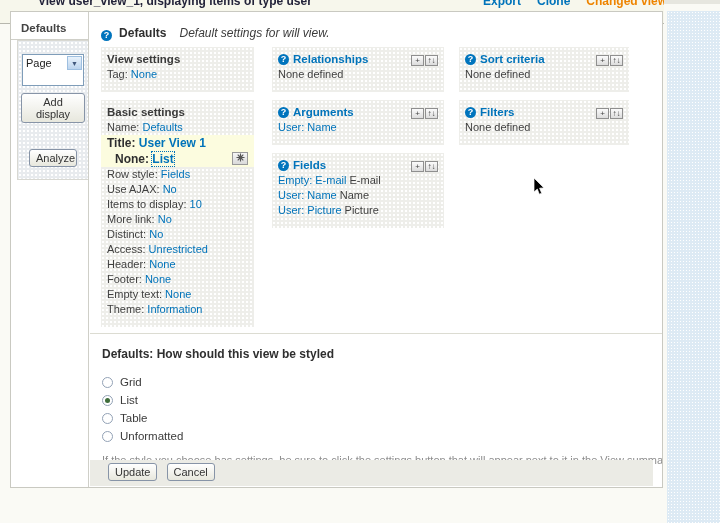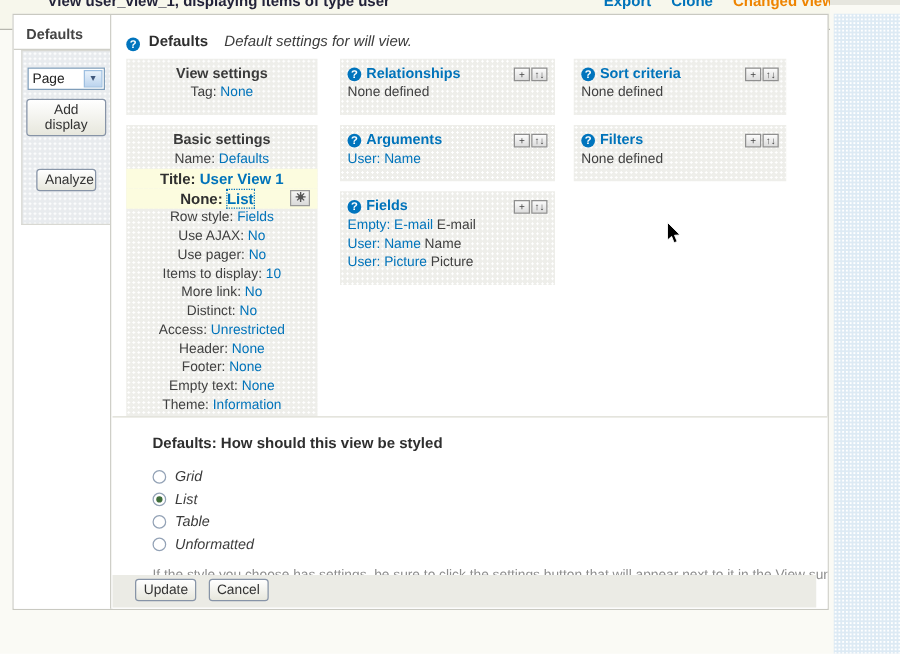--- a/index.html
+++ b/index.html
@@ -45,21 +45,21 @@
   .tabs { position:absolute; left:0; top:0; width:78px; height:100%; border-right:1px solid #cfcfc8; background:#fff; }
   .tab { padding:10px 0 5px 10px; font-weight:bold; font-size:11.5px; color:#444; border-bottom:1px solid #cfcfc8; }
   .displaybox {
     margin-left:6px; height:140px; padding-top:13px;
     background-color:#e8ebee;
     background-image: radial-gradient(#ffffff 28%, rgba(255,255,255,0) 32%);
     background-size:4px 4px;
     border:1px solid #d8d8d2; border-right:none;
   }
   .selectbox {
-    position:relative; margin:0 4px 0 4px; width:62px; height:18px;
+    position:relative; margin:0 4px 0 4px; width:62px; height:32px;
     background:#fff; border:1px solid #7f9db9; padding:2px 0 0 3px; color:#222;
   }
   .selectbox .arrow {
     position:absolute; right:1px; top:1px; width:15px; height:14px;
     background:linear-gradient(#e9f2fb,#bcd4ee); border:1px solid #9ebfe0;
     color:#41587c; font-size:7px; line-height:13px; text-align:center;
   }
   .btn {
     display:inline-block; border:1px solid #8794a7; border-radius:3px;
     background:linear-gradient(#ffffff,#e7e7dd);
@@ -73,21 +73,21 @@
   .ovhead { padding:14px 0 6px 11px; white-space:nowrap; }
   .ovhead b { font-size:12px; color:#2f2f2f; margin-right:10px; }
   .ovhead i { font-size:12px; color:#3c3c3c; }
   .help-icon {
     display:inline-block; width:11px; height:11px; border-radius:50%;
     background:#0074bd; color:#fff; font-size:9px; font-weight:bold;
     line-height:11px; text-align:center; vertical-align:-1px; margin-right:4px;
   }
   .cols { display:flex; padding-left:11px; align-items:flex-start; }
   .col { display:flex; flex-direction:column; }
-  .col1 { width:153px;text-align:center; }
+  .col1 { width:153px; }
   .col2 { width:172px; margin-left:18px; }
   .col3 { width:170px; margin-left:15px; }
   .box {
     background-color:#eeeeea;
     background-image: radial-gradient(#ffffff 28%, rgba(255,255,255,0) 32%);
     background-size:4px 4px;
     padding:5px 6px 10px 6px; margin-bottom:8px;
   }
   .boxtitle-static { font-weight:bold; font-size:11.5px; color:#3a3a3a; line-height:15px; }
   .boxhead { display:flex; align-items:center; line-height:15px; }
@@ -108,24 +108,24 @@
     display:none; float:right; width:16px; height:13px; margin-top:1px;
     border:1px solid #999; background:linear-gradient(#f6f6f6,#dadada);
     text-align:center; line-height:10px;
   }
   .gear-btn.show { display:inline-block; }
   .val.outline { outline:1px dotted #0073ba; }
 
   
   .formpanel {
     position:absolute; left:0; right:0; top:321px; bottom:0;
-    border-top:1px solid #dcdcd2; background:#fff; padding:13px 0 0 32px;
+    border-top:1px solid #dcdcd2; background:#fff; padding:13px 0 0 12px;
   }
   .formtitle { font-weight:bold; font-size:12px; color:#2f2f2f; margin-bottom:12px; }
-  .radio-row { display:block; line-height:18px; cursor:default; color:#3b3b3b; font-size:11.5px;font-style:italic; }
+  .radio-row { display:block; line-height:18px; cursor:default; color:#3b3b3b; font-size:11.5px; }
   .radio {
     display:inline-block; width:11px; height:11px; border-radius:50%;
     border:1px solid #93a2b6; background:#fff; margin-right:7px;
     vertical-align:-2px; position:relative;
   }
   .radio.checked::after {
     content:""; position:absolute; left:2px; top:2px; width:5px; height:5px;
     border-radius:50%; background:#3f6d3a;
   }
   .helptext { margin-top:9px; color:#8d8d8d; font-size:11px; white-space:nowrap; overflow:hidden; }
@@ -187,21 +187,20 @@
             <div class="boxtitle-static">Basic settings</div>
             <div>
                 <div class="row"><span class="lbl">Name:</span> <a href="#" class="val">Defaults</a></div>
                 <div class="row hl bold"><span class="lbl">Title:</span> <a href="#" class="val">User View 1</a></div>
                 <div class="row hl bold indent"><span class="gear-btn show"><svg width="9" height="9" viewBox="0 0 9 9">
                       <path d="M4.5 0.5v8M0.5 4.5h8M1.7 1.7l5.6 5.6M7.3 1.7L1.7 7.3" stroke="#555" stroke-width="1.1" fill="none"></path>
                       <circle cx="4.5" cy="4.5" r="2" fill="#555"></circle>
                     </svg></span><span class="lbl">None:</span> <a href="#" class="val outline">List</a></div>
                 <div class="row"><span class="lbl">Row style:</span> <a href="#" class="val">Fields</a></div>
                 <div class="row"><span class="lbl">Use AJAX:</span> <a href="#" class="val">No</a></div>
-                <div class="row"><span class="lbl">Use pager:</span> <a href="#" class="val">No</a></div>
                 <div class="row"><span class="lbl">Items to display:</span> <a href="#" class="val">10</a></div>
                 <div class="row"><span class="lbl">More link:</span> <a href="#" class="val">No</a></div>
                 <div class="row"><span class="lbl">Distinct:</span> <a href="#" class="val">No</a></div>
                 <div class="row"><span class="lbl">Access:</span> <a href="#" class="val">Unrestricted</a></div>
                 <div class="row"><span class="lbl">Header:</span> <a href="#" class="val">None</a></div>
                 <div class="row"><span class="lbl">Footer:</span> <a href="#" class="val">None</a></div>
                 <div class="row"><span class="lbl">Empty text:</span> <a href="#" class="val">None</a></div>
                 <div class="row"><span class="lbl">Theme:</span> <a href="#" class="val">Information</a></div>
               </div>
           </div>

